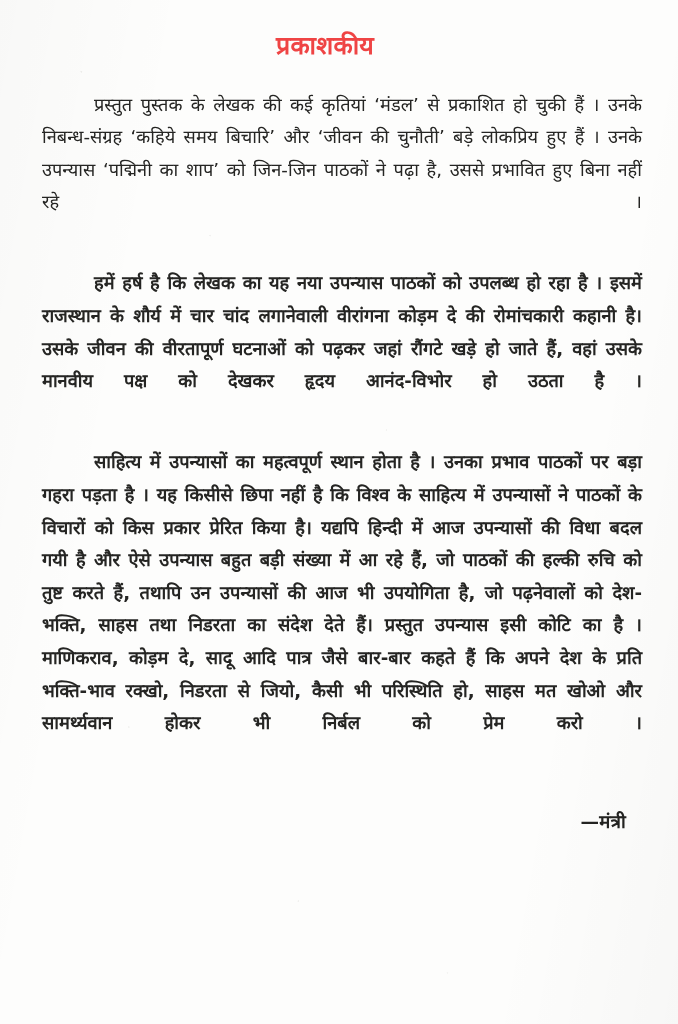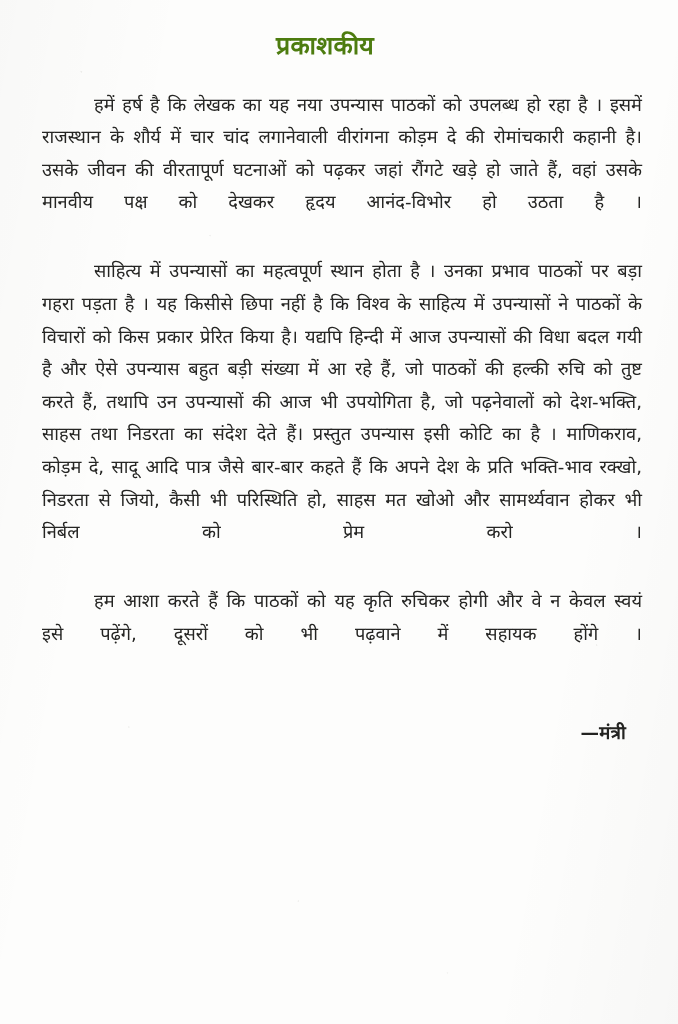--- a/index.html
+++ b/index.html
@@ -57,21 +57,21 @@
     width: 600px;
     height: 1024px;
   }
 
   .doc-title {
     text-align: center;
     font-family: "DejaVu Sans", "Liberation Sans", sans-serif;
     font-weight: 700;
     font-size: 25px;
     letter-spacing: .2px;
-    color: #4d7c0f;
+    color: #ef4444;
     margin: 0;
     padding-top: 32px;
     padding-right: 34px;
     line-height: 1.1;
   }
 
   .body-copy {
     margin-top: 29px;
   }
 
@@ -83,21 +83,22 @@
     text-justify: inter-word;
     font-family: "DejaVu Sans", "Liberation Sans", sans-serif;
     font-size: 18.2px;
     line-height: 32.6px;
     color: #252523;
     word-spacing: 1.2px;
     -webkit-font-smoothing: antialiased;
   }
 
   p.para + p.para {
-    margin-top: 4px;
+    margin-top: 16px;
+    font-weight: bold;
   }
 
   
   p.para::after {
     content: "";
     display: inline-block;
     width: 100%;
   }
 
   .signature {
@@ -118,26 +119,26 @@
 
   <div class="paper-shade"></div>
   <div class="paper-noise"></div>
 
   <div class="content">
 
     <h1 class="doc-title">प्रकाशकीय</h1>
 
     <div class="body-copy">
 
+      <p class="para">प्रस्तुत पुस्तक के लेखक की कई कृतियां ‘मंडल’ से प्रकाशित हो चुकी हैं । उनके निबन्ध-संग्रह ‘कहिये समय बिचारि’ और ‘जीवन की चुनौती’ बड़े लोकप्रिय हुए हैं । उनके उपन्यास ‘पद्मिनी का शाप’ को जिन-जिन पाठकों ने पढ़ा है, उससे प्रभावित हुए बिना नहीं रहे ।</p>
 
       <p class="para">हमें हर्ष है कि लेखक का यह नया उपन्यास पाठकों को उपलब्ध हो रहा है । इसमें राजस्थान के शौर्य में चार चांद लगानेवाली वीरांगना कोड़म दे की रोमांचकारी कहानी है। उसके जीवन की वीरतापूर्ण घटनाओं को पढ़कर जहां रौंगटे खड़े हो जाते हैं, वहां उसके मानवीय पक्ष को देखकर हृदय आनंद-विभोर हो उठता है ।</p>
 
 
       <p class="para">साहित्य में उपन्यासों का महत्वपूर्ण स्थान होता है । उनका प्रभाव पाठकों पर बड़ा गहरा पड़ता है । यह किसीसे छिपा नहीं है कि विश्व के साहित्य में उपन्यासों ने पाठकों के विचारों को किस प्रकार प्रेरित किया है। यद्यपि हिन्दी में आज उपन्यासों की विधा बदल गयी है और ऐसे उपन्यास बहुत बड़ी संख्या में आ रहे हैं, जो पाठकों की हल्की रुचि को तुष्ट करते हैं, तथापि उन उपन्यासों की आज भी उपयोगिता है, जो पढ़नेवालों को देश-भक्ति, साहस तथा निडरता का संदेश देते हैं। प्रस्तुत उपन्यास इसी कोटि का है । माणिकराव, कोड़म दे, सादू आदि पात्र जैसे बार-बार कहते हैं कि अपने देश के प्रति भक्ति-भाव रक्खो, निडरता से जियो, कैसी भी परिस्थिति हो, साहस मत खोओ और सामर्थ्यवान होकर भी निर्बल को प्रेम करो ।</p>
 
-      <p class="para">हम आशा करते हैं कि पाठकों को यह कृति रुचिकर होगी और वे न केवल स्वयं इसे पढ़ेंगे, दूसरों को भी पढ़वाने में सहायक होंगे ।</p>
 
     </div>
 
     <div class="signature">—मंत्री</div>
 
   </div>
 </div>
 
 </body></html>

